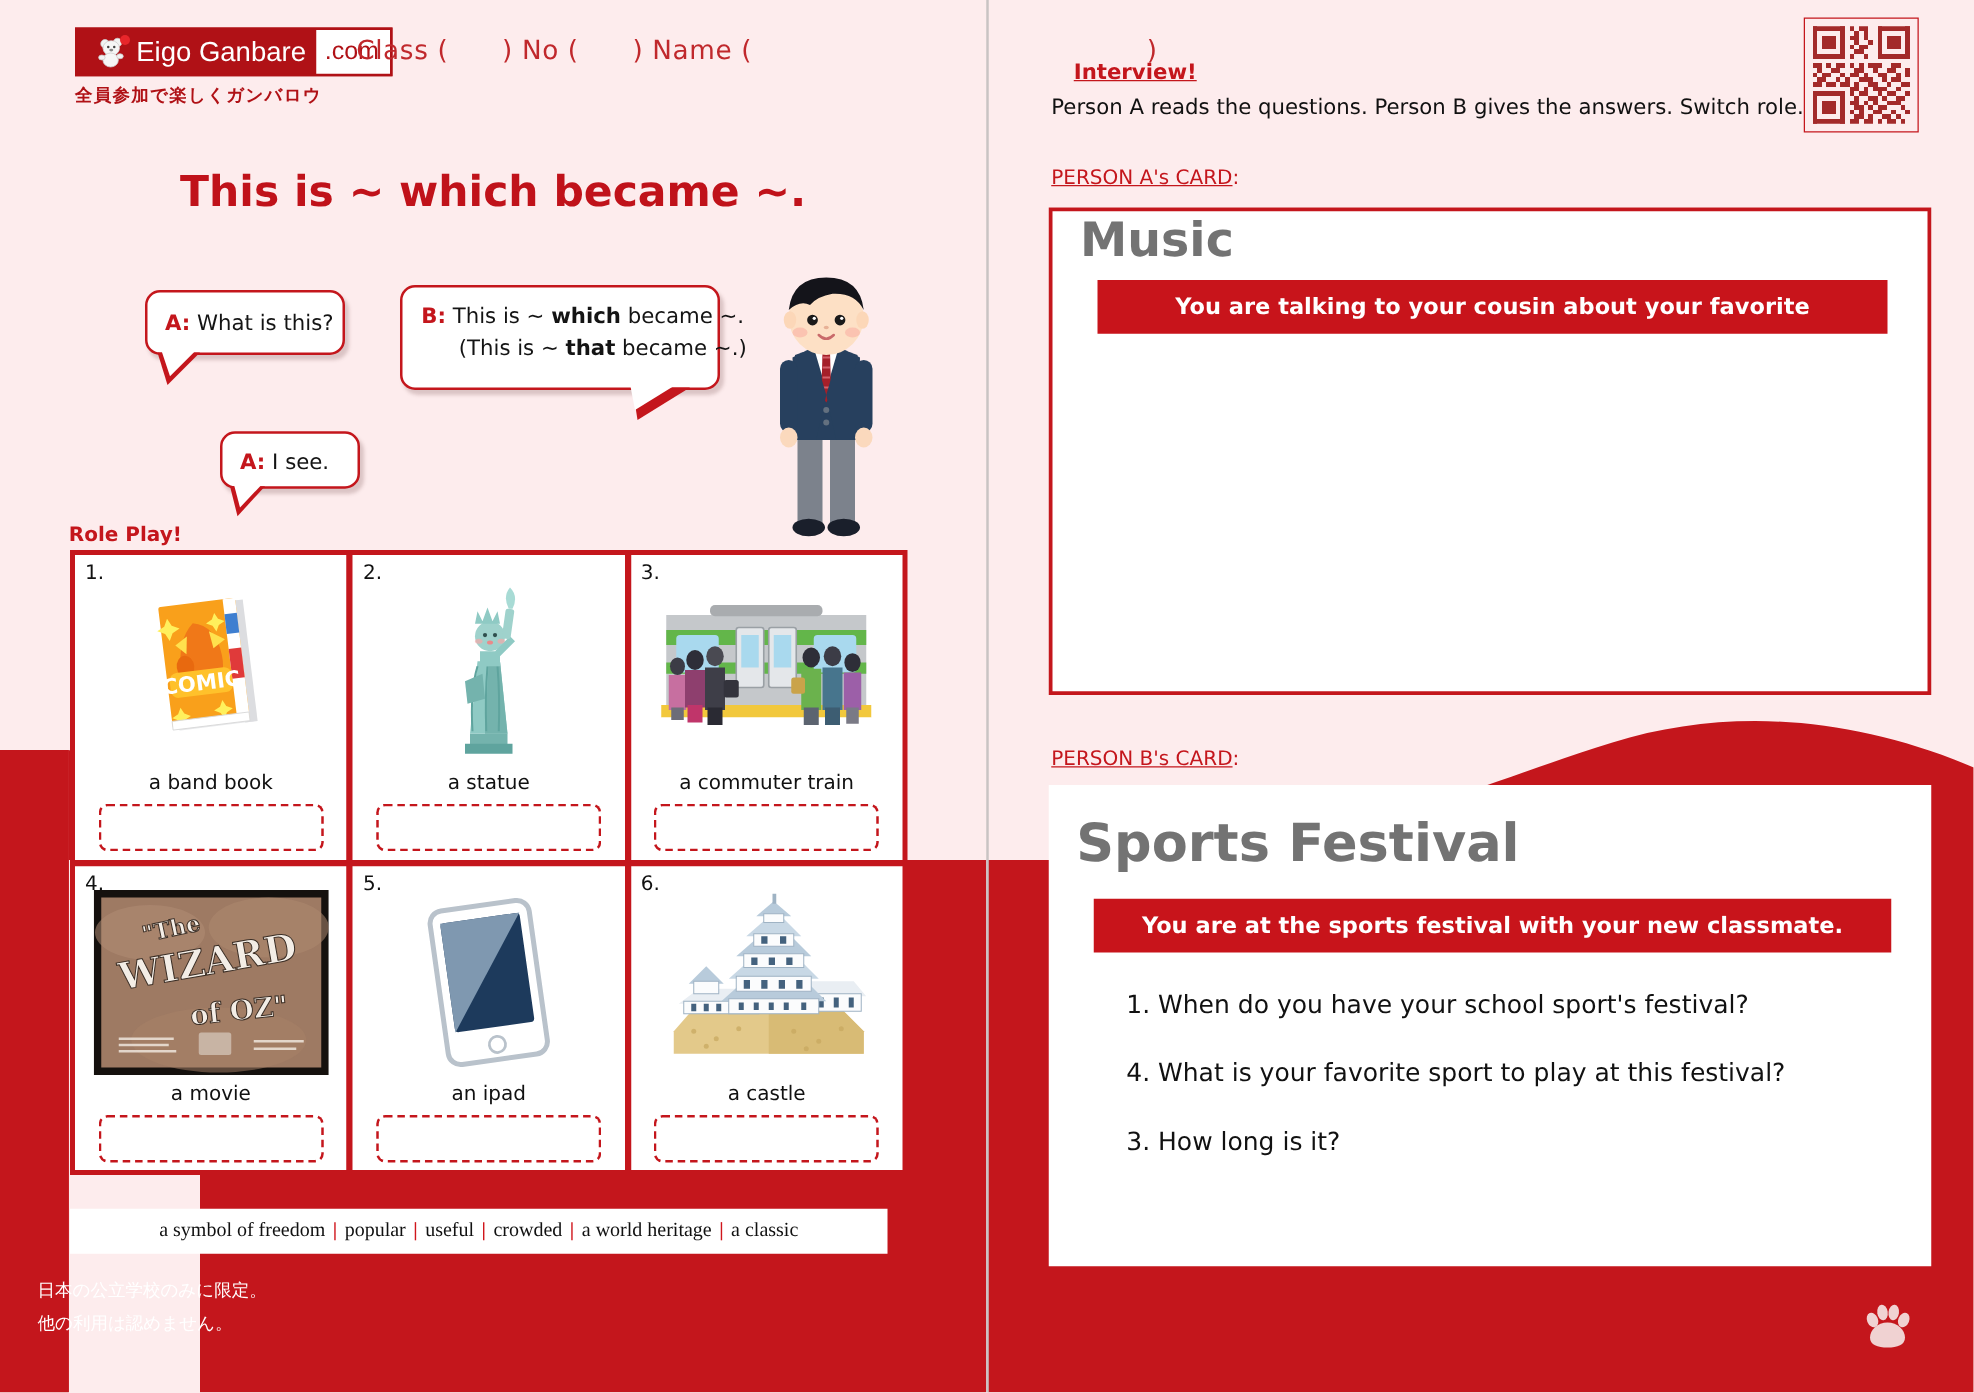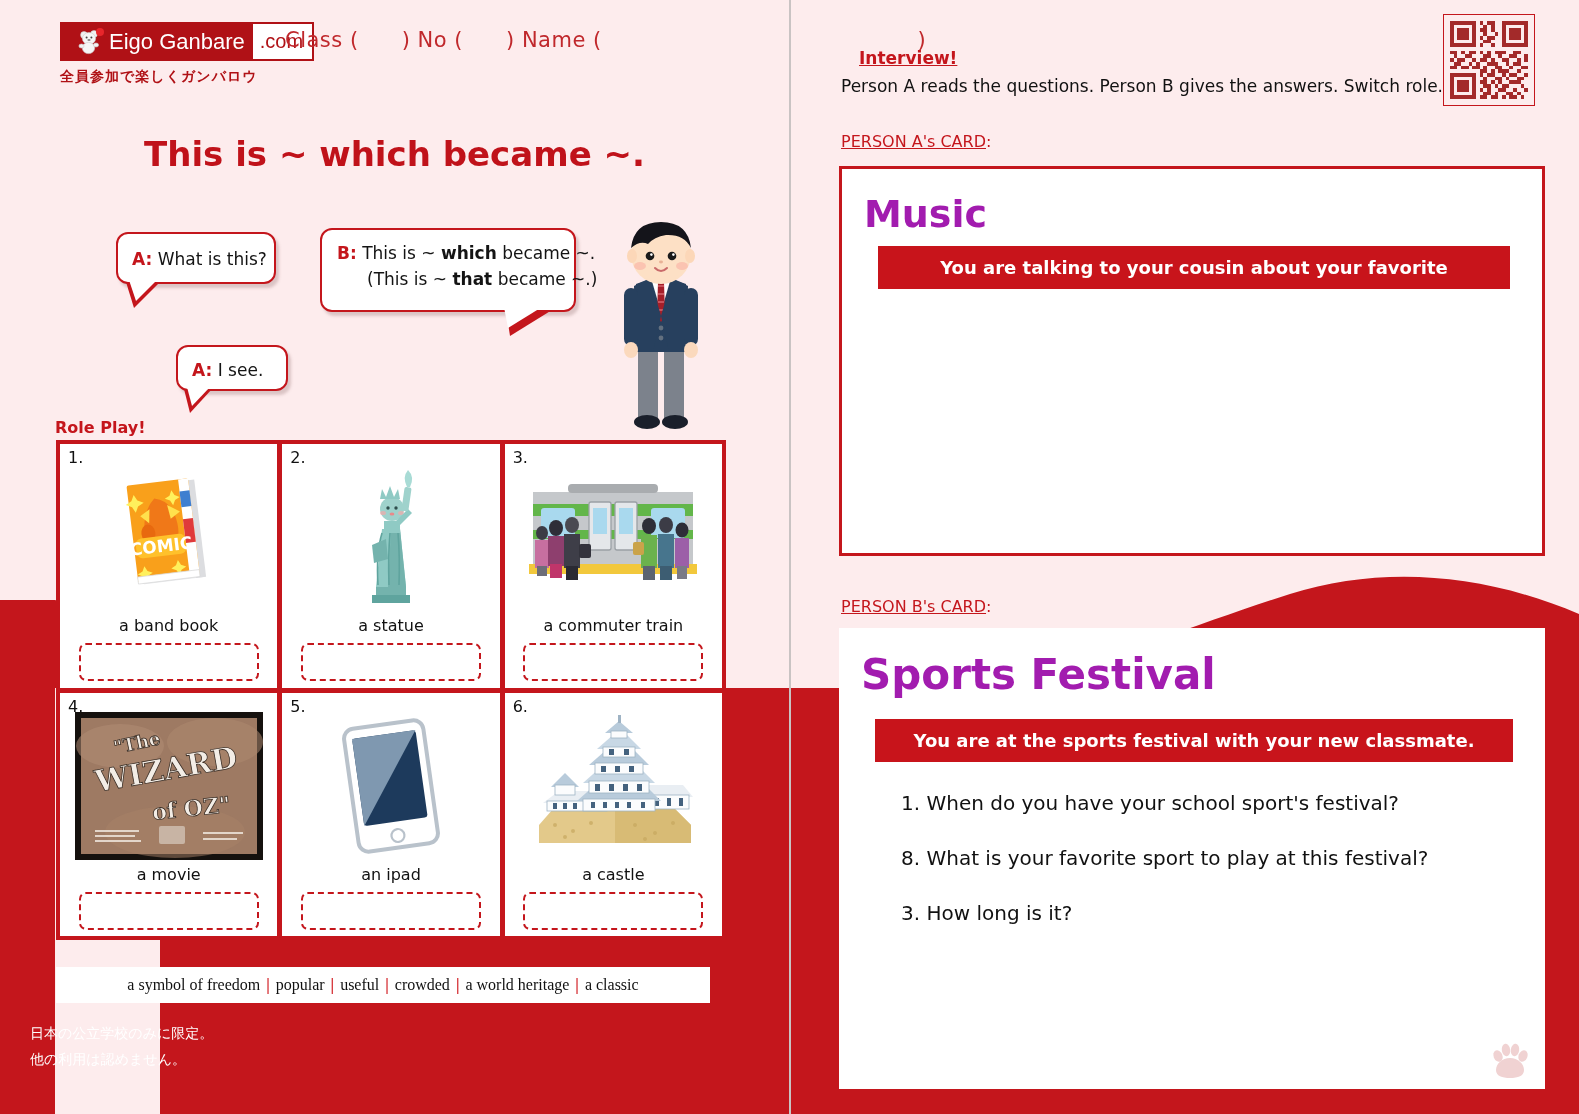--- a/index.html
+++ b/index.html
@@ -185,27 +185,27 @@
   .qr svg { display:block; }
 
   .card {
     position:absolute; background:#ffffff;
   }
   #card-a {
     left:48px; top:166px; width:706px; height:390px;
     border:3px solid #c4161c;
   }
   #card-b {
-    left:48px; top:628px; width:706px; height:461px;
+    left:48px; top:628px; width:706px; height:385px;
     border:none;
   }
   .card-title {
-    color:#a21caf; font-size:38px; font-weight:bold;
-    font-family:"DejaVu Sans", sans-serif;
-    padding:23px 0 0 22px; letter-spacing:0px;
+    color:#737373; font-size:38px; font-weight:bold;
+    font-family:"DejaVu Sans", sans-serif;
+    padding:1px 0 0 22px; letter-spacing:0px;
   }
   #card-b .card-title { font-size:42px; padding-top:22px; }
   .card-banner {
     background:#c8141b; color:#ffffff;
     font-size:18px; font-weight:bold; text-align:center;
     font-family:"DejaVu Sans", sans-serif;
     padding:11px 0;
   }
   #card-a .card-banner { margin:10px 32px 0 36px; }
   #card-b .card-banner { margin:20px 32px 0 36px; }
@@ -610,21 +610,21 @@
 
     <div class="card-label" id="label-b">
       <span class="ul">PERSON B's CARD</span><span>:</span>
     </div>
 
     <div class="card" id="card-b">
       <div class="card-title">Sports Festival</div>
       <div class="card-banner">You are at the sports festival with your new classmate.</div>
       <div class="q-list">
         <div class="q-item">1. When do you have your school sport's festival?</div>
-        <div class="q-item">8. What is your favorite sport to play at this festival?</div>
+        <div class="q-item">4. What is your favorite sport to play at this festival?</div>
         <div class="q-item">3. How long is it?</div>
       </div>
     </div>
 
   </div>
 
   <div class="qr">
     <svg width="78" height="78" viewBox="0 0 21 21" shape-rendering="crispEdges">
       <rect width="21" height="21" fill="#fdeced"></rect>
       <g fill="#a32a2a">

